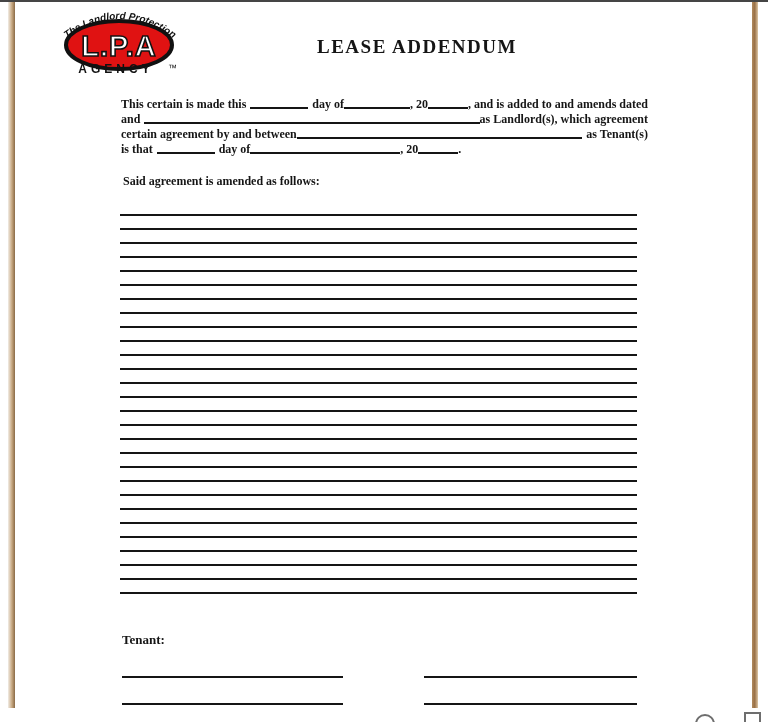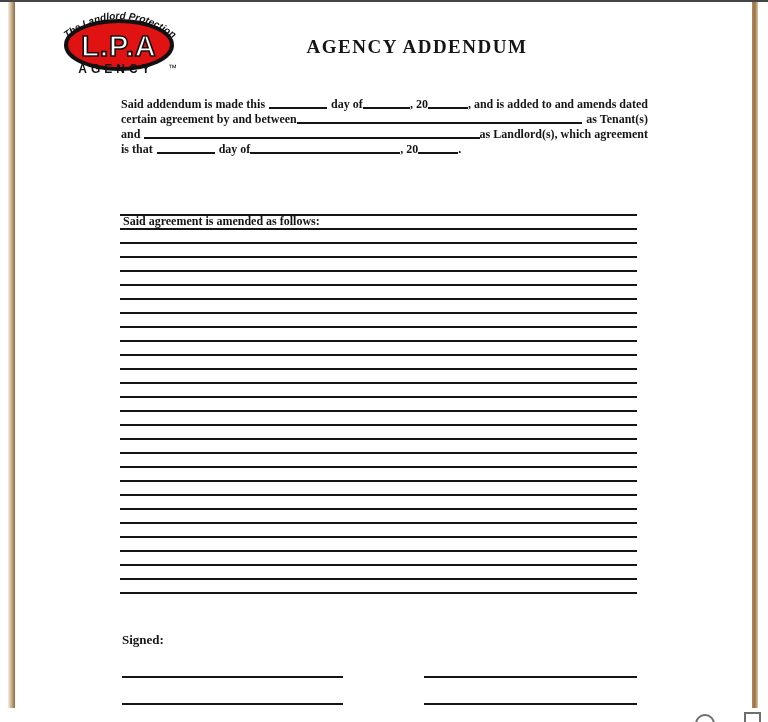--- a/index.html
+++ b/index.html
@@ -22,21 +22,21 @@
   }
   
   .intro{position:absolute;left:121px;top:96px;width:527px;}
   .irow{display:flex;align-items:flex-end;height:15px;font-size:12px;font-weight:bold;white-space:nowrap;}
   .irow .txt{line-height:14px;}
   .blank{border-bottom:2px solid #151515;height:2px;margin-bottom:2px;}
   .grow{flex:1 1 auto;}
   .w58{flex:0 0 58px;} .w150{flex:0 0 150px;} .w40{flex:0 0 40px;}
   .pr{padding-right:4px;} .pl{padding-left:4px;}
   
-  .amend-label{position:absolute;left:123px;top:174px;font-size:12px;font-weight:bold;margin-top:40px;}
+  .amend-label{position:absolute;left:123px;top:174px;font-size:12px;font-weight:bold;}
   
   .ruled{position:absolute;left:120px;top:214px;width:517px;}
   .rline{height:2px;background:#151515;margin-bottom:12px;}
   
   .signed-label{position:absolute;left:122px;top:632px;font-size:13px;font-weight:bold;}
   .sigline{position:absolute;height:2px;background:#151515;}
   .sig-l1{left:122px;top:676px;width:221px;}
   .sig-r1{left:424px;top:676px;width:213px;}
   .sig-l2{left:122px;top:703px;width:221px;}
   .sig-r2{left:424px;top:703px;width:213px;}
@@ -63,41 +63,41 @@
       <ellipse cx="61" cy="42" rx="53" ry="24" fill="#e01212" stroke="#111111" stroke-width="4"></ellipse>
       <text font-family="Liberation Sans, sans-serif" font-size="10" font-weight="bold" font-style="italic" fill="#111111">
         <textPath href="#arcPath" startOffset="50%" text-anchor="middle">The Landlord Protection</textPath>
       </text>
       <text x="61" y="53" text-anchor="middle" font-family="Liberation Sans, sans-serif" font-size="29" font-weight="bold" fill="#ffffff" stroke="#111111" stroke-width="1.6" letter-spacing="1">L.P.A</text>
       <text x="58" y="70" text-anchor="middle" font-family="Liberation Sans, sans-serif" font-size="12" font-weight="bold" fill="#111111" letter-spacing="4">AGENCY</text>
       <text x="110" y="68" font-family="Liberation Sans, sans-serif" font-size="9" fill="#111111">™</text>
     </svg>
   </div>
 
-  <div class="doc-title">AGENCY ADDENDUM</div>
+  <div class="doc-title">LEASE ADDENDUM</div>
 
   <div class="intro">
     <div class="irow">
-      <span class="txt pr">Said addendum is made this</span>
+      <span class="txt pr">This certain is made this</span>
       <span class="blank w58"></span>
       <span class="txt pl">day of</span>
       <span class="blank grow"></span>
       <span class="txt">, 20</span>
       <span class="blank w40"></span>
       <span class="txt">, and is added to and amends dated</span>
     </div>
     <div class="irow">
+      <span class="txt pr">and</span>
+      <span class="blank grow"></span>
+      <span class="txt">as Landlord(s), which agreement</span>
+    </div>
+    <div class="irow">
       <span class="txt">certain agreement by and between</span>
       <span class="blank grow"></span>
       <span class="txt pl">as Tenant(s)</span>
-    </div>
-    <div class="irow">
-      <span class="txt pr">and</span>
-      <span class="blank grow"></span>
-      <span class="txt">as Landlord(s), which agreement</span>
     </div>
     <div class="irow">
       <span class="txt pr">is that</span>
       <span class="blank w58"></span>
       <span class="txt pl">day of</span>
       <span class="blank w150"></span>
       <span class="txt">, 20</span>
       <span class="blank w40"></span>
       <span class="txt">.</span>
     </div>
@@ -128,21 +128,21 @@
       <div class="rline"></div>
       <div class="rline"></div>
       <div class="rline"></div>
       <div class="rline"></div>
       <div class="rline"></div>
       <div class="rline"></div>
       <div class="rline"></div>
       <div class="rline"></div>
     </div>
 
-  <div class="signed-label">Signed:</div>
+  <div class="signed-label">Tenant:</div>
   <div class="sigline sig-l1"></div>
   <div class="sigline sig-r1"></div>
   <div class="sigline sig-l2"></div>
   <div class="sigline sig-r2"></div>
 
   <div class="glyph-circle"></div>
   <div class="glyph-square"></div>
 
 </div>
 

